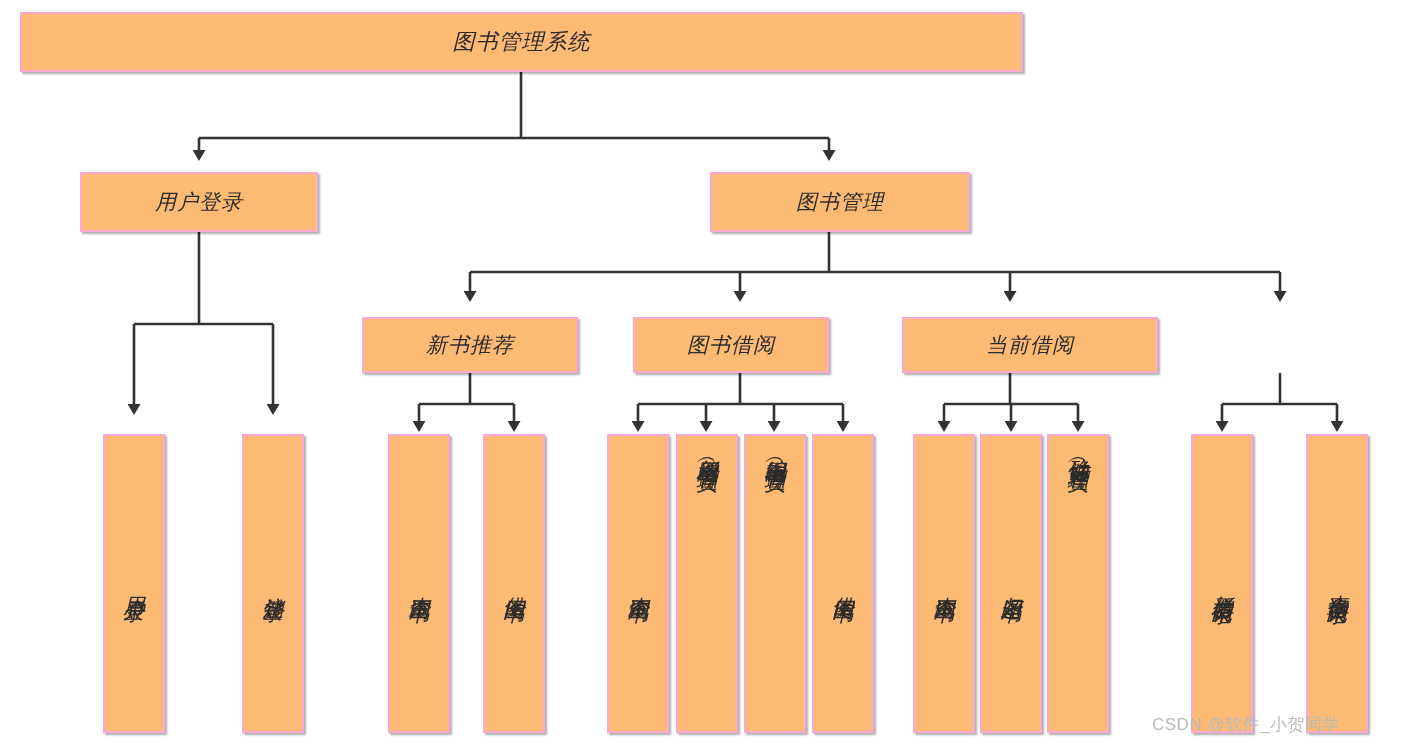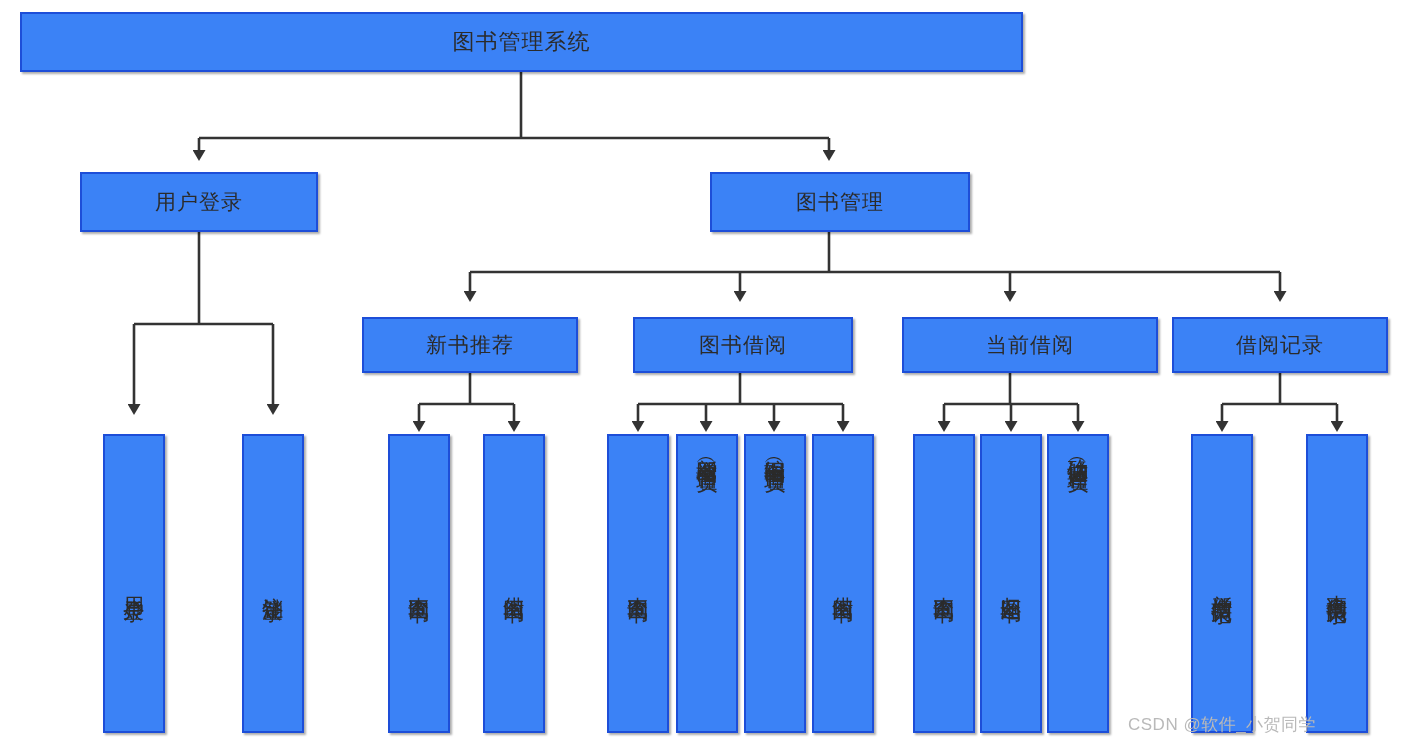--- a/index.html
+++ b/index.html
@@ -6,27 +6,28 @@
   #canvas{
     position:relative;
     width:1405px;height:747px;
     background:#ffffff;
     font-family:"Liberation Sans","DejaVu Sans",sans-serif;
     overflow:hidden;
   }
   .node{
     position:absolute;
     box-sizing:border-box;
-    background:#3b82f6;
-    border:2px solid #1d4ed8;
+    background:#fdba74;
+    border:2px solid #f9a8d4;
     box-shadow:2px 2px 2px rgba(0,0,0,0.32);
     display:flex;
     align-items:center;
     justify-content:center;
     color:#2b2b2b;
+    font-style:italic;
   }
   .node .lbl{
     font-size:21px;
     line-height:1.05;
     letter-spacing:1px;
     white-space:nowrap;
     color:#2b2b2b;
   }
   .node.root .lbl{font-size:22px;}
   
@@ -44,21 +45,21 @@
     white-space:nowrap;
   }
   .node.vert.mid{ align-items:center; padding-top:0; }
   svg#wires{
     position:absolute;left:0;top:0;
     width:1405px;height:747px;
     pointer-events:none;
   }
   #watermark{
     position:absolute;
-    left:1128px;top:713px;
+    left:1152px;top:713px;
     font-size:17px;
     color:#b9b9b9;
     letter-spacing:0.5px;
     white-space:nowrap;
     font-family:"Liberation Sans","DejaVu Sans",sans-serif;
   }
 </style>
 </head>
 <body>
 
@@ -121,28 +122,25 @@
   <div class="node" style="left:80px;top:172px;width:238px;height:60px;">
     <span class="lbl">用户登录</span>
   </div>
   <div class="node" style="left:710px;top:172px;width:260px;height:60px;">
     <span class="lbl">图书管理</span>
   </div>
 
   <div class="node" style="left:362px;top:317px;width:216px;height:56px;">
     <span class="lbl">新书推荐</span>
   </div>
-  <div class="node" style="left:633px;top:317px;width:220px;height:56px;">
+  <div class="node" style="left:633px;top:317px;width:196px;height:56px;">
     <span class="lbl">图书借阅</span>
   </div>
   <div class="node" style="left:902px;top:317px;width:256px;height:56px;">
     <span class="lbl">当前借阅</span>
-  </div>
-  <div class="node" style="left:1172px;top:317px;width:216px;height:56px;">
-    <span class="lbl">借阅记录</span>
   </div>
 
   <div class="node vert mid" style="left:103px;top:434px;width:62px;height:299px;">
     <span class="lbl">用户登录</span>
   </div>
   <div class="node vert mid" style="left:242px;top:434px;width:62px;height:299px;">
     <span class="lbl">注销登录</span>
   </div>
 
   <div class="node vert mid" style="left:388px;top:434px;width:62px;height:299px;">

